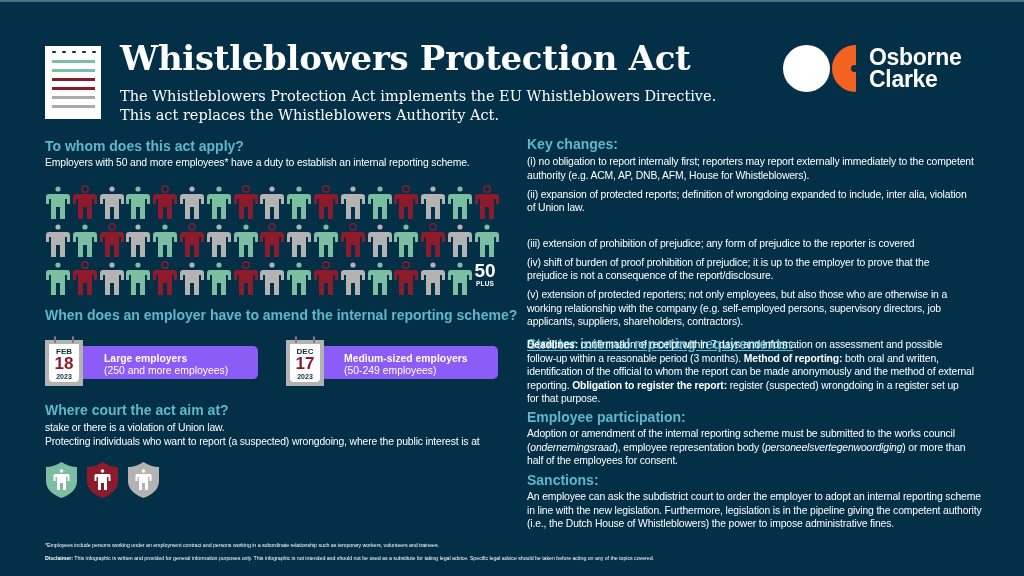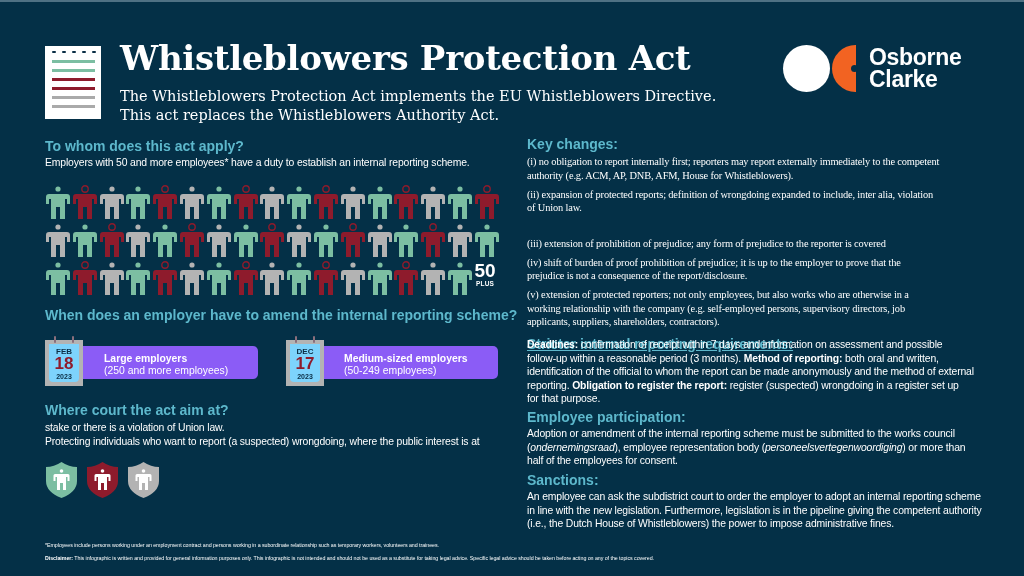--- a/index.html
+++ b/index.html
@@ -42,21 +42,21 @@
   .prow { display: flex; height: 38px; align-items: flex-start; margin-bottom: 0; }
   .fig { width: 26.8px; height: 36px; position: relative; flex: 0 0 auto; }
   .fig svg { display: block; }
   .fifty { position: absolute; left: 470px; top: 262px; text-align: center; width: 30px; }
   .fifty .num { font-weight: bold; font-size: 19px; line-height: 18px; }
   .fifty .plus { font-weight: bold; font-size: 6.5px; line-height: 8px; letter-spacing: 0.2px; }
 
   
   .card { position: absolute; height: 33px; background: #8b5cf6; border-radius: 5px; }
   .cal { position: absolute; width: 38px; height: 46px; background: #b3b3b3; }
-  .cal .inner { position: absolute; left: 4px; top: 4px; width: 30px; height: 38px; background: #7dd3fc; border-radius: 0 0 4px 4px; text-align: center; }
+  .cal .inner { position: absolute; left: 4px; top: 4px; width: 30px; height: 38px; background: #ffffff; border-radius: 0 0 4px 4px; text-align: center; }
   .cal .ring { position: absolute; top: -4px; width: 2px; height: 7px; background: #8a6f7c; border-radius: 1px; }
   .cal .mon { font-size: 8px; font-weight: bold; color: #0a2e45; line-height: 9px; padding-top: 3px; }
   .cal .day { font-size: 17px; font-weight: bold; color: #8e1b2c; line-height: 16px; }
   .cal .yr { font-size: 7px; font-weight: bold; color: #0a2e45; line-height: 9px; }
   .card .t1 { position: absolute; left: 60px; top: 7px; font-size: 10.4px; font-weight: bold; line-height: 12px; white-space: nowrap; }
   .card .t2 { position: absolute; left: 60px; top: 19px; font-size: 10.4px; line-height: 12px; white-space: nowrap; }
 
   .shields { position: absolute; left: 45px; top: 461px; display: flex; gap: 8px; }
   .shield { width: 33px; height: 38px; }
 
@@ -461,38 +461,38 @@
         <path d="M10 13 H23 Q24.5 13 24.5 14.5 V20 H22.5 V16 H21 V29 H18 V22 H15 V29 H12 V16 H10.5 V20 H8.5 V14.5 Q8.5 13 10 13 Z" fill="#fff"></path>
       </svg></div>
     <div class="shield"><svg width="33" height="38" viewBox="0 0 33 38">
         <path d="M16.5 1 Q24 6 32 6 V20 Q32 31 16.5 37 Q1 31 1 20 V6 Q9 6 16.5 1 Z" fill="#b3b3b3"></path>
         <circle cx="16.5" cy="10" r="1.8" fill="#fff"></circle>
         <path d="M10 13 H23 Q24.5 13 24.5 14.5 V20 H22.5 V16 H21 V29 H18 V22 H15 V29 H12 V16 H10.5 V20 H8.5 V14.5 Q8.5 13 10 13 Z" fill="#fff"></path>
       </svg></div>
   </div>
 
 <div class="h2" style="left:527px;top:136px;">Key changes:</div>
-<div class="p" id="keychanges" style="left:527px;top:155px;width:490px;white-space:nowrap;font-family:Liberation Serif, serif;">
+<div class="p" id="keychanges" style="left:527px;top:155px;width:490px;white-space:nowrap;">
     <div style="margin-bottom: 5.5px;">
       <div>(i) no obligation to report internally first; reporters may report externally immediately to the competent</div>
       <div>authority (e.g. ACM, AP, DNB, AFM, House for Whistleblowers).</div>
     </div>
     <div style="margin-bottom: 22px;">
       <div>(ii) expansion of protected reports; definition of wrongdoing expanded to include, inter alia, violation</div>
       <div>of Union law.</div>
     </div>
     <div style="margin-bottom: 5.5px;">
       <div>(iii) extension of prohibition of prejudice; any form of prejudice to the reporter is covered</div>
     </div>
     <div style="margin-bottom: 5.5px;">
       <div>(iv) shift of burden of proof prohibition of prejudice; it is up to the employer to prove that the</div>
       <div>prejudice is not a consequence of the report/disclosure.</div>
     </div>
     <div style="margin-bottom: 5.5px;">
-      <div>(v) extension of protected reporters; not only employees, but also works who are otherwise in a</div>
+      <div>(v) extension of protected reporters; not only employees, but also those who are otherwise in a</div>
       <div>working relationship with the company (e.g. self-employed persons, supervisory directors, job</div>
       <div>applicants, suppliers, shareholders, contractors).</div>
     </div>
   </div>
 
 <div class="h2" style="left:527px;top:336px;text-decoration:underline;">Stricter internal reporting requirements:</div>
 <div class="p" style="left:527px;top:338px;white-space:nowrap;">
   <div><b>Deadlines:</b><span> confirmation of receipt within 7 days and information on assessment and possible</span></div>
   <div><span>follow-up within a reasonable period (3 months). </span><b>Method of reporting:</b><span> both oral and written,</span></div>
   <div>identification of the official to whom the report can be made anonymously and the method of external</div>

